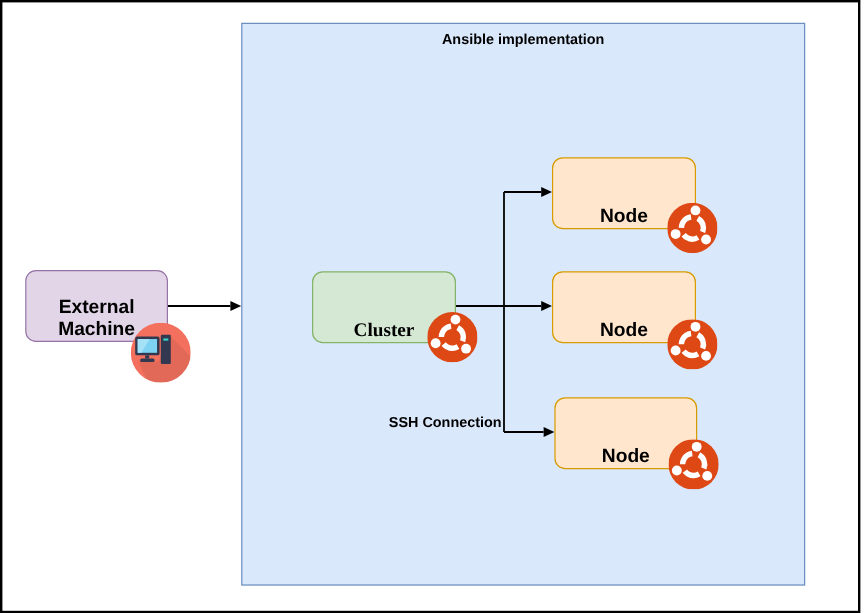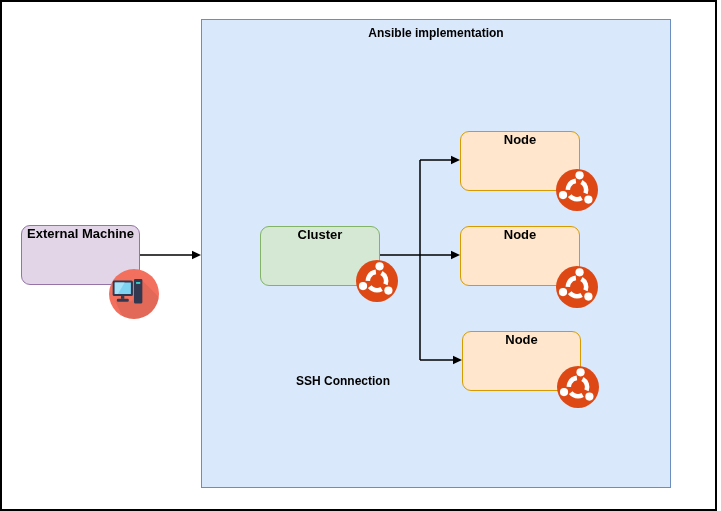--- a/index.html
+++ b/index.html
@@ -28,36 +28,37 @@
     text-align: center;
     font-size: 12px;
     font-weight: bold;
     color: var(--label-color, #000000);
   }
   .shape-box {
     position: absolute;
     box-sizing: border-box;
     border-radius: 9px;
     display: flex;
-    align-items: flex-start;
+    align-items: flex-end;
     justify-content: center;
-    font-size: 13px;
+    font-size: 16px;
     font-weight: bold;
     color: var(--label-color, #000000);
     text-align: center;
   }
   .external-box {
     left: 19px; top: 223px; width: 119px; height: 60px;
     background: var(--external-fill, #e1d5e7);
     border: 1px solid var(--external-stroke, #9673a6);
   }
   .cluster-box {
     left: 258px; top: 224px; width: 120px; height: 60px;
     background: var(--cluster-fill, #d5e8d4);
     border: 1px solid var(--cluster-stroke, #82b366);
+    font-family: Liberation Serif, serif;
   }
   .node-box {
     background: var(--node-fill, #ffe6cc);
     border: 1px solid var(--node-stroke, #d79b00);
   }
   .node-1 { left: 458px; top: 129px; width: 120px; height: 60px; }
   .node-2 { left: 458px; top: 224px; width: 120px; height: 60px; }
   .node-3 { left: 460px; top: 329px; width: 119px; height: 60px; }
   .connectors {
     position: absolute;
@@ -81,24 +82,24 @@
   .ub-node-3 { left: 555px; top: 364px; }
   .computer-badge {
     position: absolute;
     left: 107px; top: 267px;
     width: 50px; height: 50px;
   }
   .ssh-label {
     position: absolute;
     left: 294px; top: 343px;
     width: 150px;
+    text-align: center;
     font-size: 12px;
     font-weight: bold;
     color: var(--label-color, #000000);
-    margin-top: 29px;
   }
   .defs-holder { position: absolute; width: 0; height: 0; overflow: hidden; }
 </style>
 </head>
 <body>
 
 <svg class="defs-holder" aria-hidden="true">
   <defs>
     <symbol id="ubuntu-cof" viewBox="0 0 48 48">
       <circle cx="24" cy="24" r="24" style="fill: var(--ubuntu-orange, #dd4814);"></circle>

